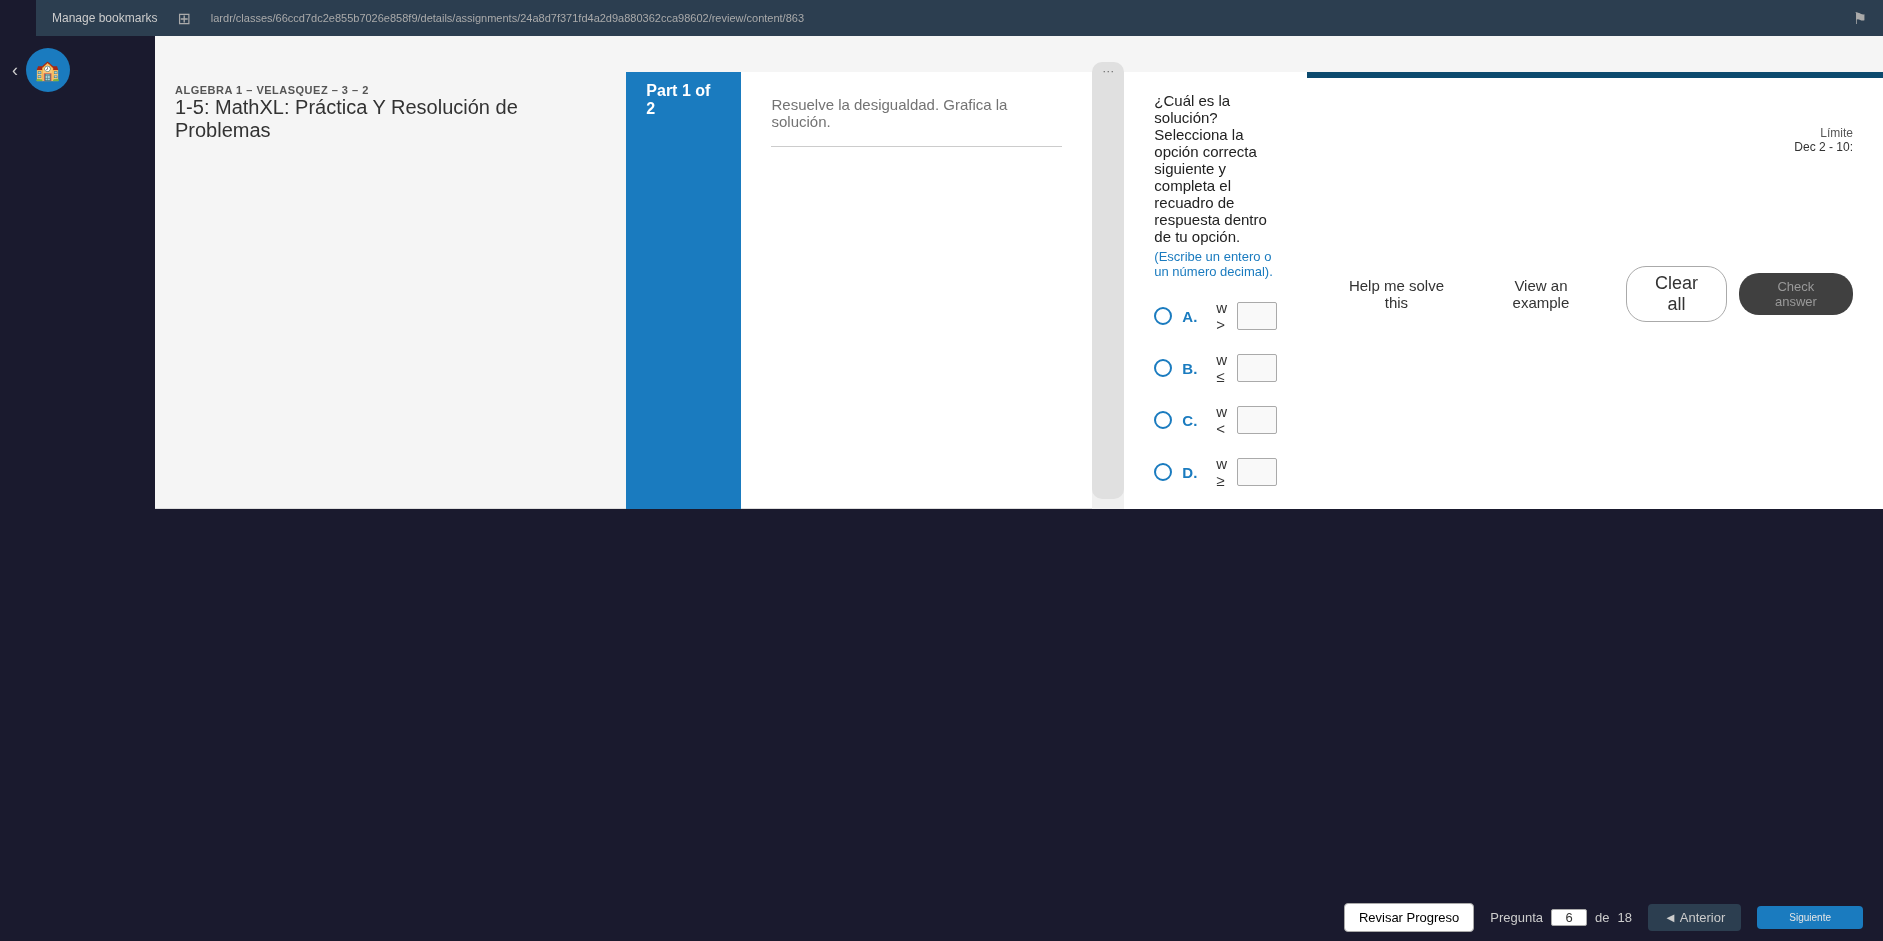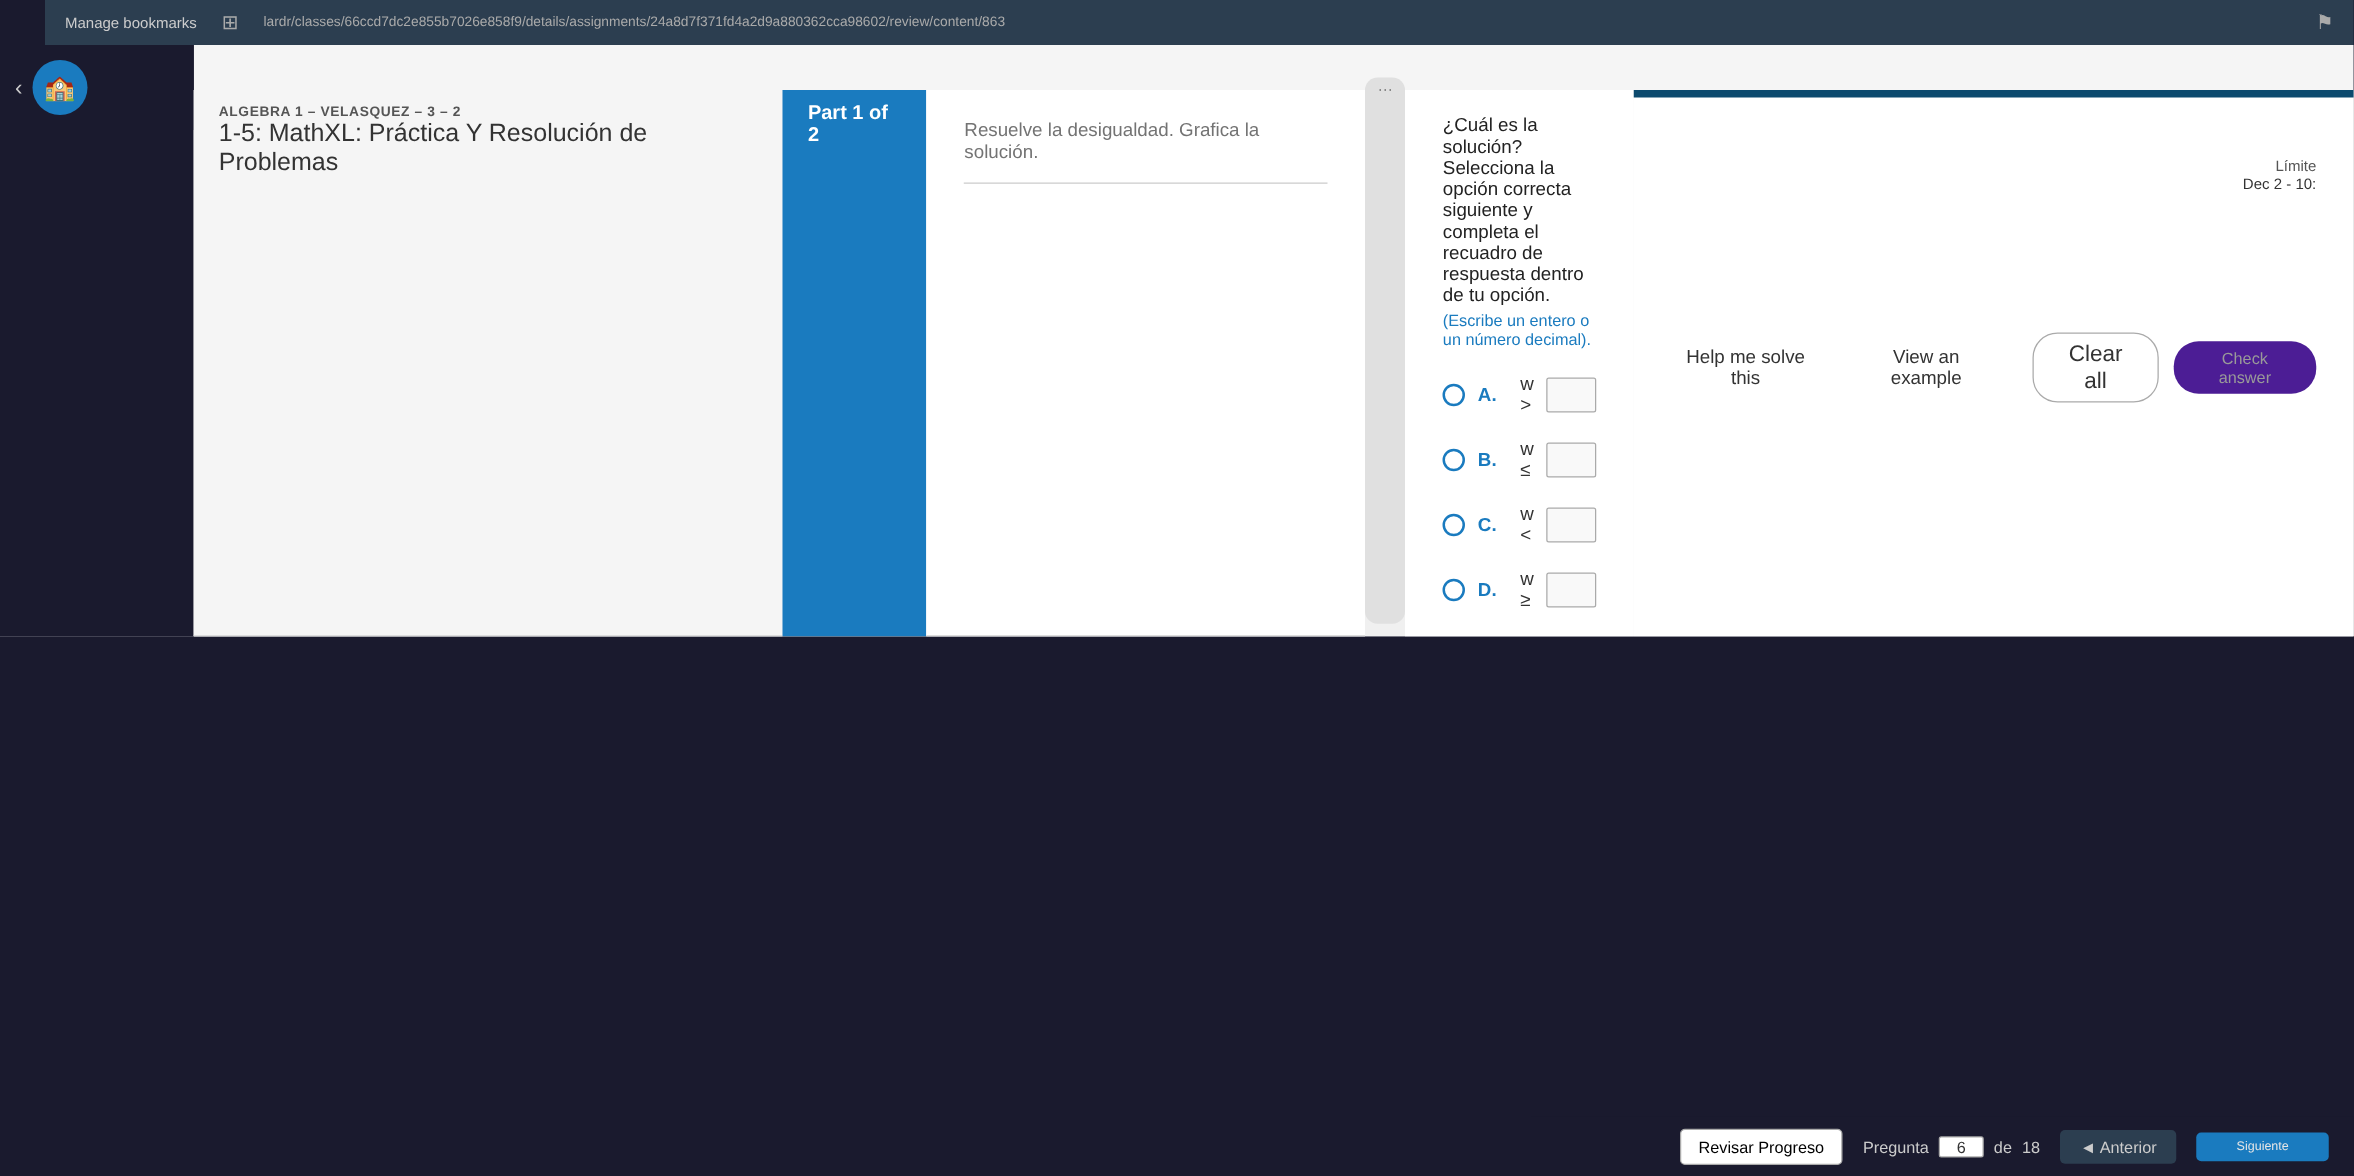--- a/index.html
+++ b/index.html
@@ -191,21 +191,21 @@
       border: 1px solid #aaa;
       background: white;
       border-radius: 20px;
       padding: 6px 18px;
       font-size: 18px;
       color: #333;
       cursor: pointer;
     }
 
     .check-answer-btn {
-      background: #4c1d95;
+      background: #404040;
       border: none;
       border-radius: 20px;
       padding: 6px 18px;
       font-size: 13px;
       color: #999;
       cursor: pointer;
     }
 
     
     .bottom-nav {

